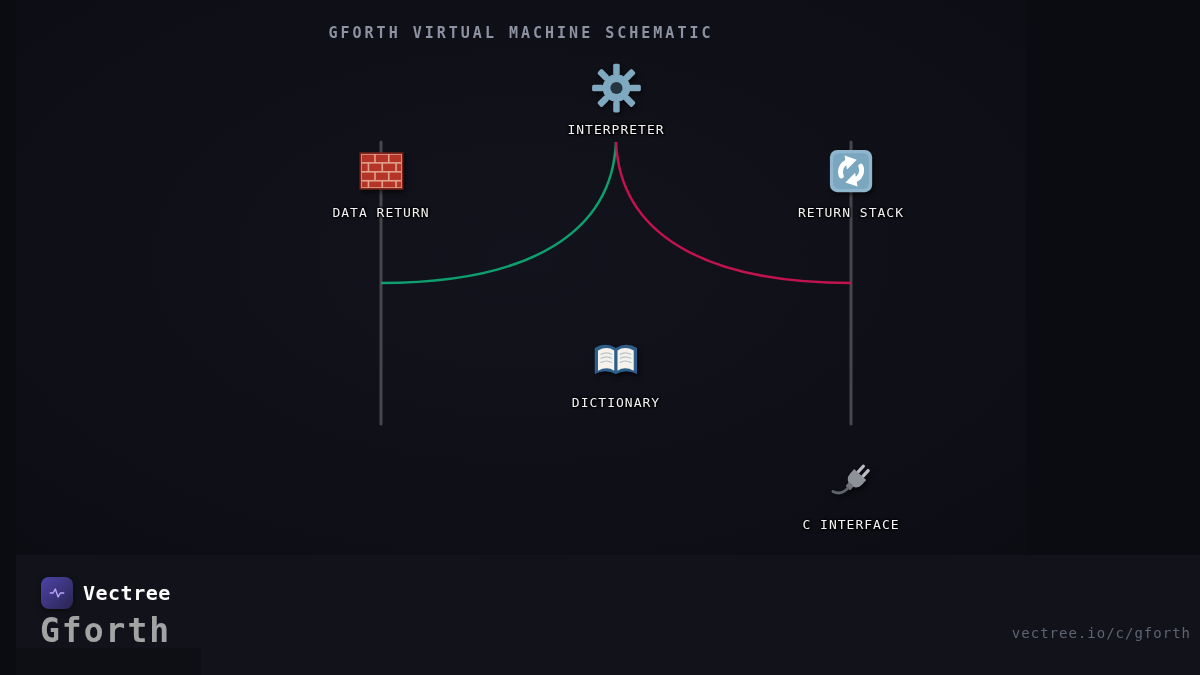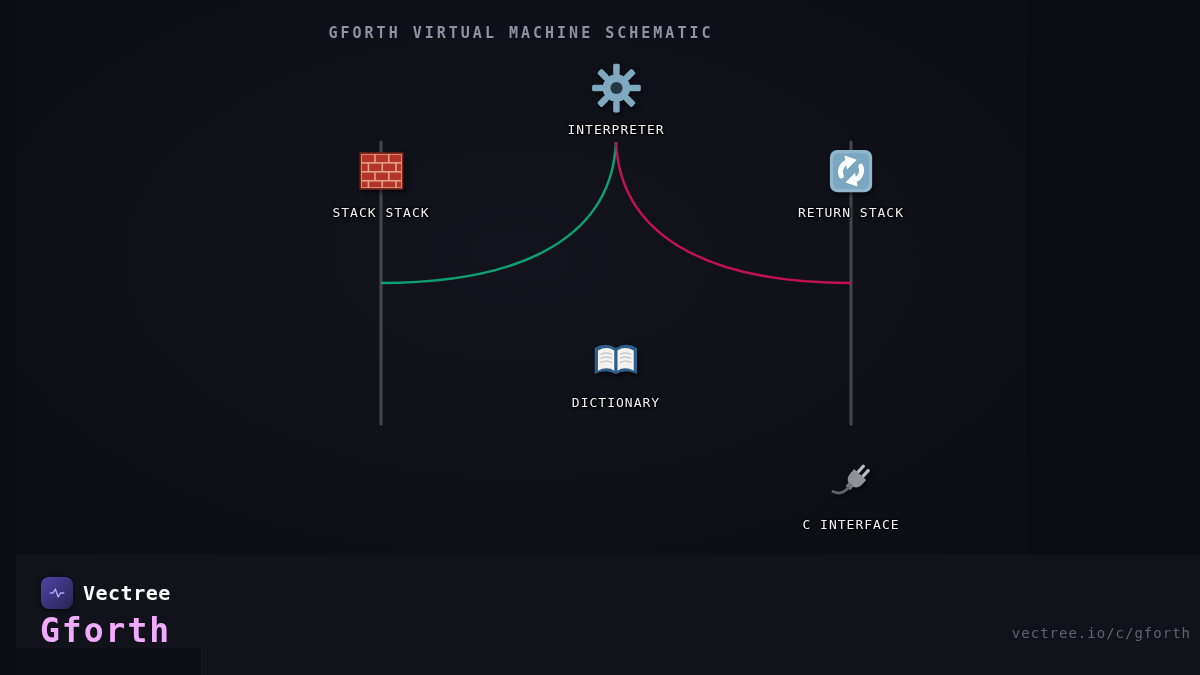--- a/index.html
+++ b/index.html
@@ -44,21 +44,21 @@
   }
   .brand{position:absolute;left:25px;top:22px;display:flex;align-items:center;gap:10px;}
   .logo{
     width:32px;height:32px;border-radius:8px;
     background:linear-gradient(135deg,#4d43a8 0%,#2a2550 100%);
     display:flex;align-items:center;justify-content:center;
     box-shadow:0 2px 6px rgba(0,0,0,.5);
   }
   .brand-name{color:#ffffff;font-size:20px;font-weight:bold;letter-spacing:.5px;}
   .product{
-    position:absolute;left:24px;top:56px;color:#f0abfc;
+    position:absolute;left:24px;top:56px;color:#a3a3a3;
     font-size:33px;font-weight:bold;letter-spacing:2px;
   }
   .url{position:absolute;right:25px;top:70px;color:#5d6472;font-size:14px;letter-spacing:1px;}
 </style>
 </head>
 <body>
 
 <div class="stage">
 
   <div class="title">GFORTH VIRTUAL MACHINE SCHEMATIC</div>
@@ -106,21 +106,21 @@
             <rect x="25" y="34" width="15" height="9"></rect>
             <rect x="42" y="34" width="14" height="9"></rect>
           <rect x="8" y="45" width="7" height="7"></rect>
             <rect x="17" y="45" width="15" height="7"></rect>
             <rect x="34" y="45" width="15" height="7"></rect>
             <rect x="51" y="45" width="5" height="7"></rect>
         </g>
         <rect x="6" y="10" width="52" height="44" fill="none" stroke="#7c241a" stroke-width="2"></rect>
       </svg>
     </span>
-    <span class="label">STACK STACK</span>
+    <span class="label">DATA RETURN</span>
   </div>
 
   <div class="node n-return">
     <span class="icon">
       <svg viewBox="0 0 64 64">
         <rect x="6" y="6" width="52" height="52" rx="9" fill="#8fb6cd"></rect>
         <rect x="10" y="10" width="44" height="44" rx="7" fill="#7ba6c0"></rect>
         <g stroke="#ffffff" stroke-width="6" fill="none" stroke-linecap="round">
           <path d="M20 38 A 13 13 0 0 1 27 21"></path>
           <path d="M44 26 A 13 13 0 0 1 37 43"></path>

